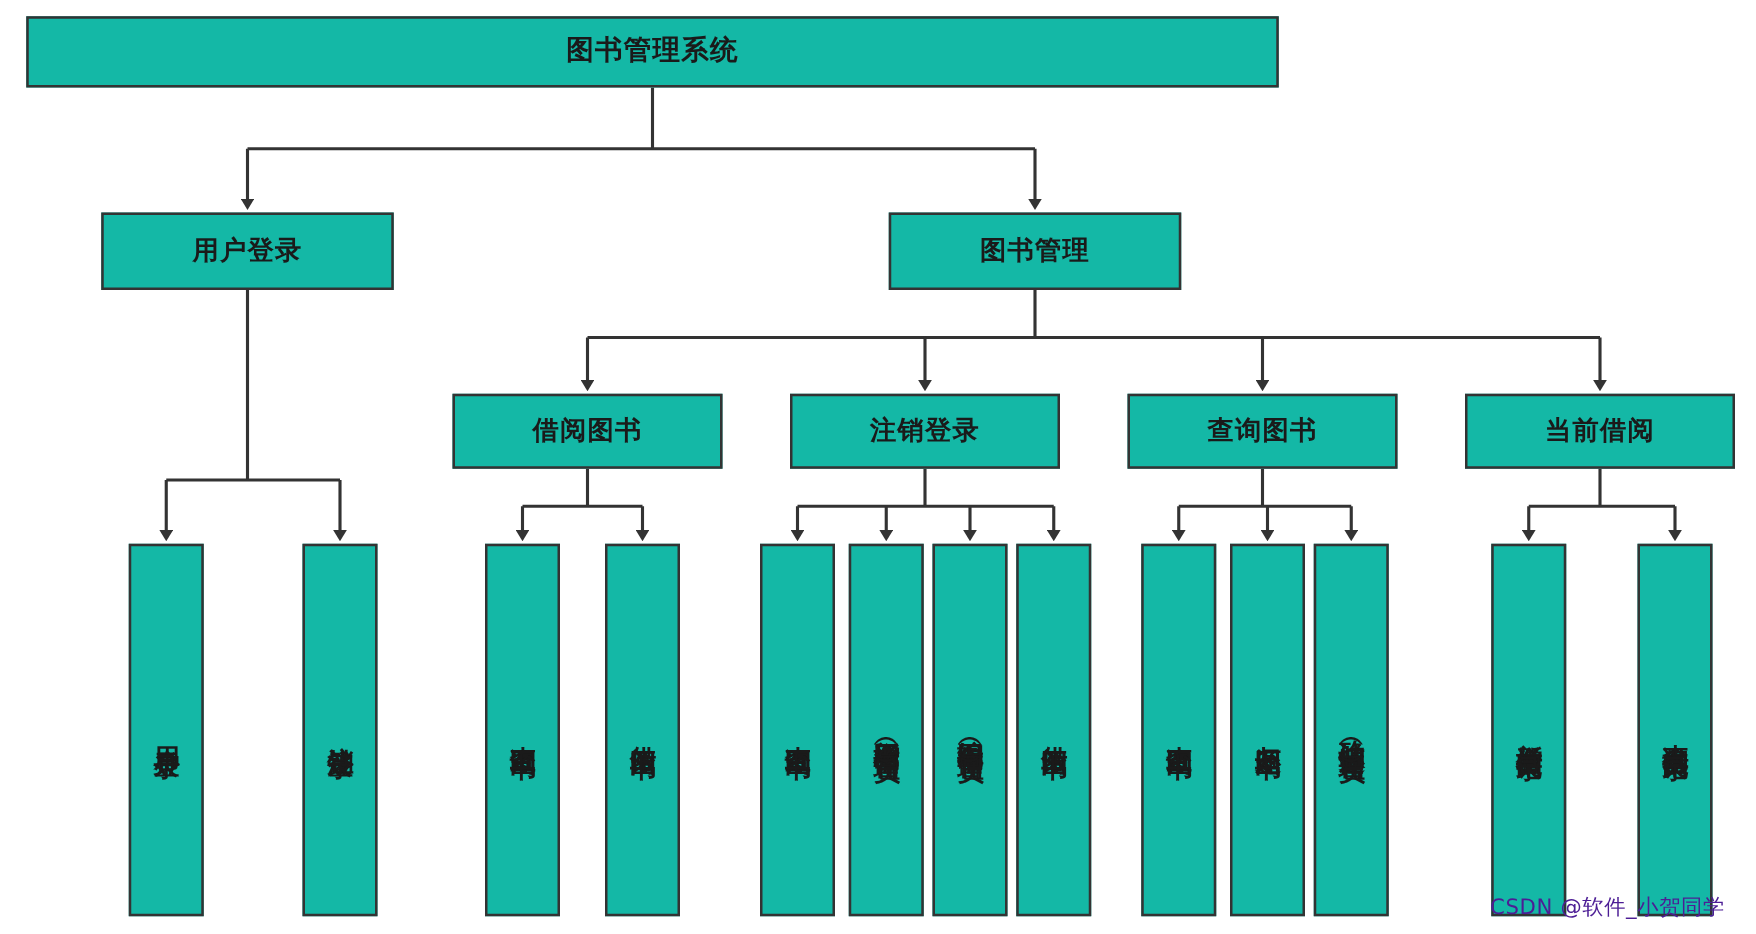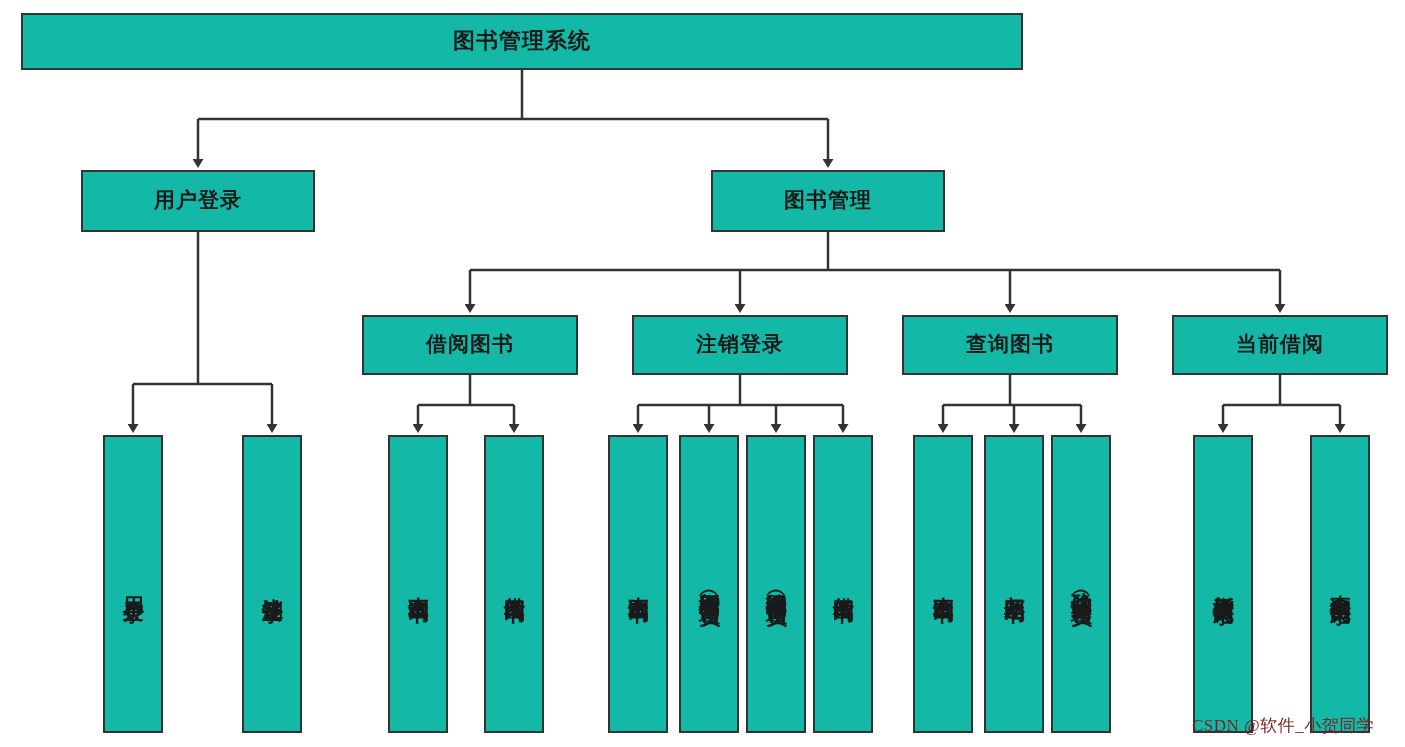--- a/index.html
+++ b/index.html
@@ -177,15 +177,15 @@
   <div class="node vert" style="left: 1051px; top: 435px; width: 60px; height: 298px;">
     <span class="label">确认归还（管理员）</span>
   </div>
   <div class="node vert" style="left: 1193px; top: 435px; width: 60px; height: 298px;">
     <span class="label">新增借阅记录</span>
   </div>
   <div class="node vert" style="left: 1310px; top: 435px; width: 60px; height: 298px;">
     <span class="label">查询借阅记录</span>
   </div>
 
-  <div class="watermark" style="left: 1192px; top: 714px; color: #7f1d1d; font-family: Liberation Serif, serif;">CSDN @软件_小贺同学</div>
+  <div class="watermark" style="left: 1192px; top: 714px; color: #4c1d95;">CSDN @软件_小贺同学</div>
 
 </div>
 
 </body></html>

